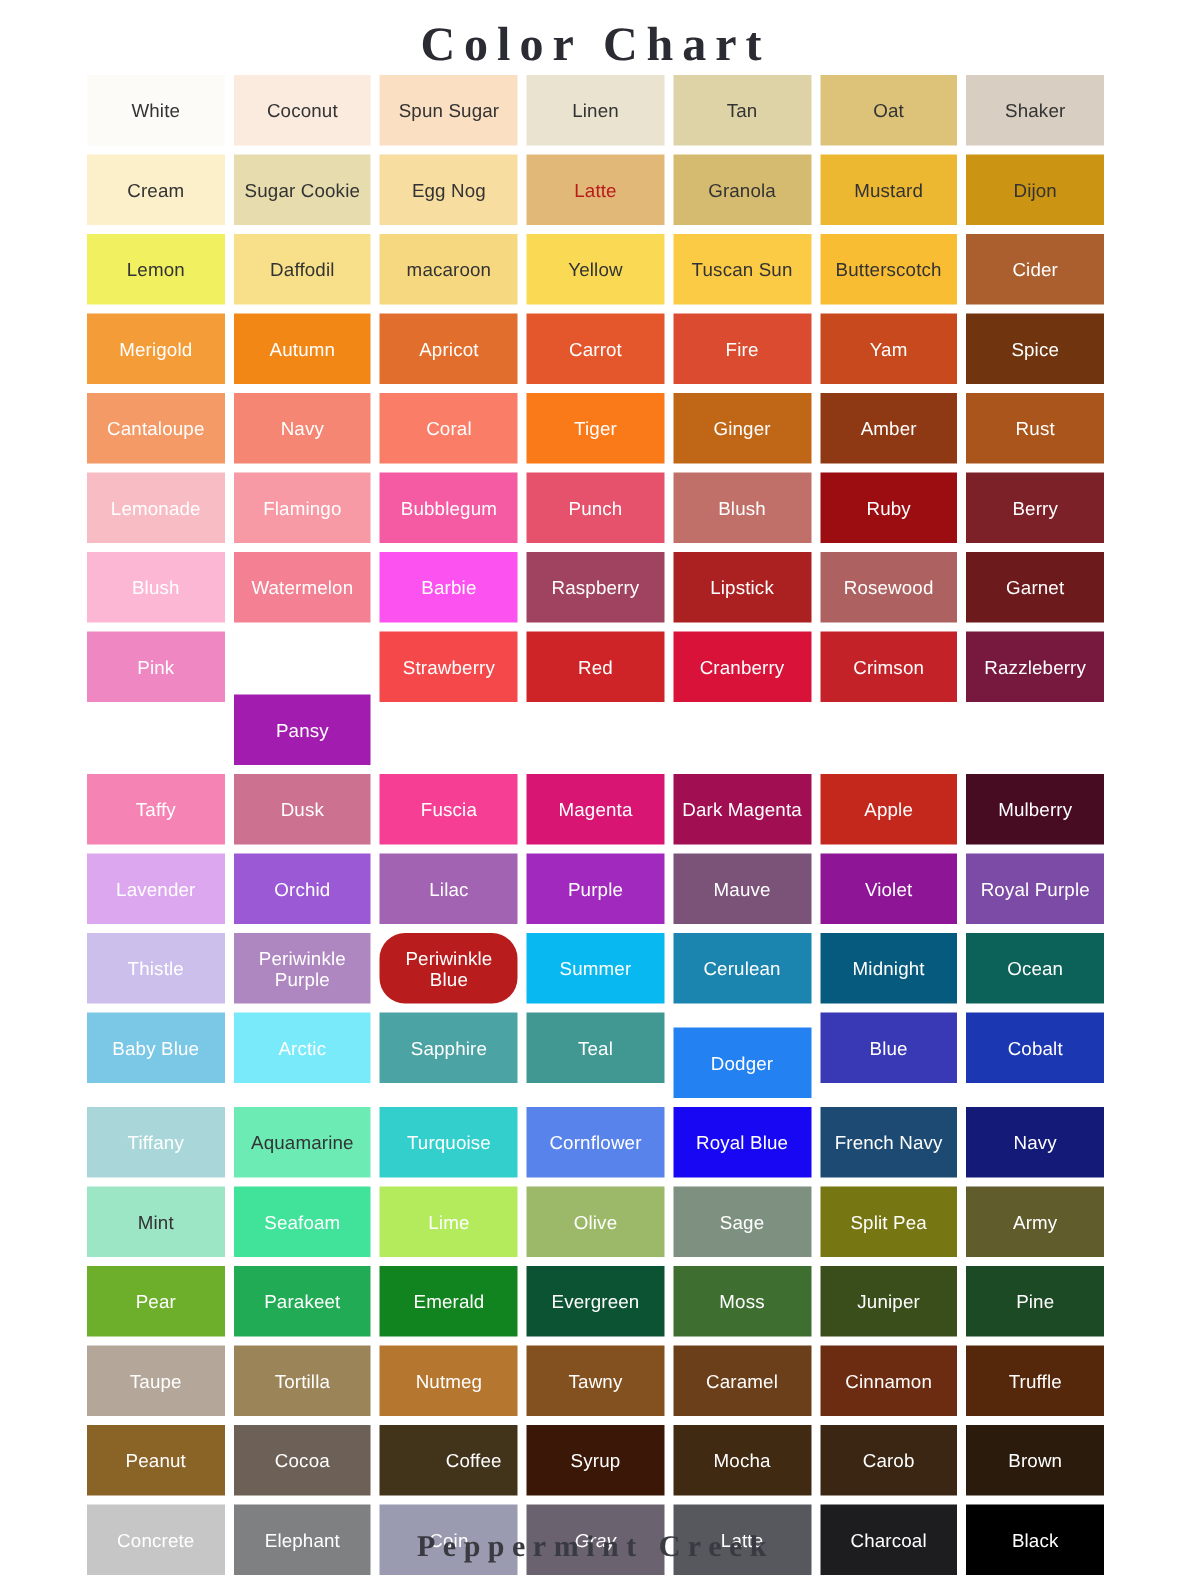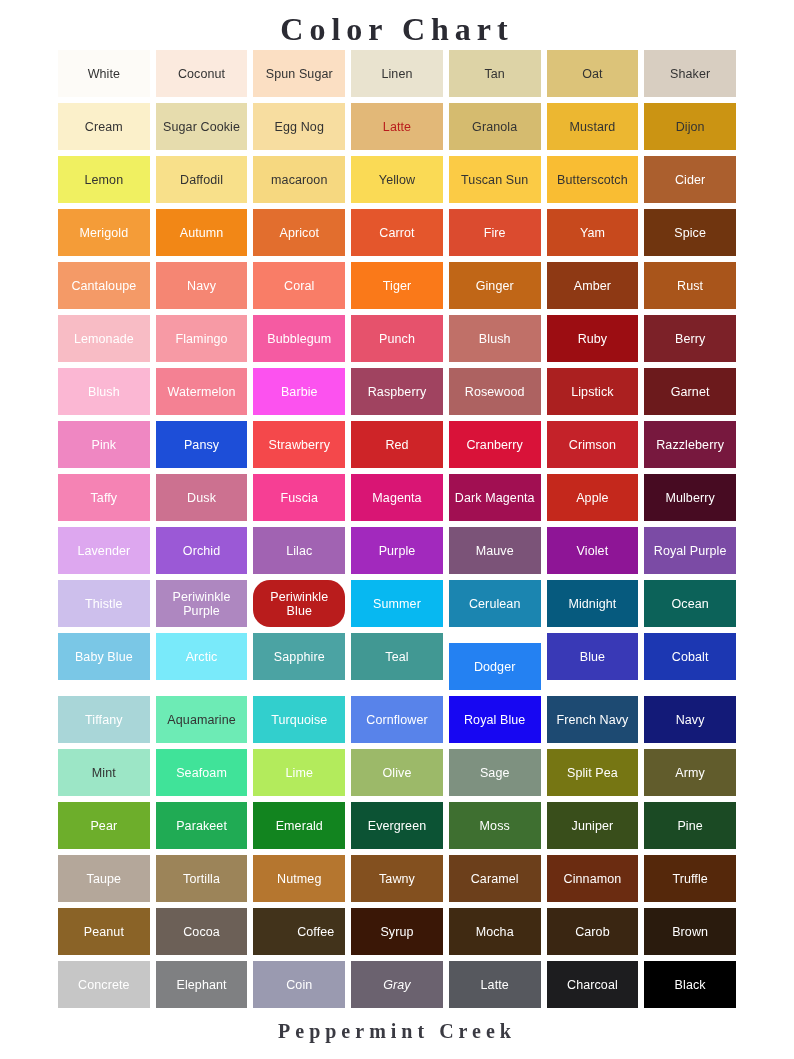--- a/index.html
+++ b/index.html
@@ -210,33 +210,33 @@
       </div>
       <div class="swatch" style="background-color: rgb(244, 129, 147);">
         <span class="swatch-label" style="color: rgb(255, 255, 255);">Watermelon</span>
       </div>
       <div class="swatch" style="background-color: rgb(252, 82, 239);">
         <span class="swatch-label" style="color: rgb(255, 255, 255);">Barbie</span>
       </div>
       <div class="swatch" style="background-color: rgb(160, 67, 96);">
         <span class="swatch-label" style="color: rgb(255, 255, 255);">Raspberry</span>
       </div>
+      <div class="swatch" style="background-color: rgb(171, 32, 32);">
+        <span class="swatch-label" style="color: rgb(255, 255, 255);">Lipstick</span>
+      </div>
       <div class="swatch" style="background-color: rgb(173, 98, 97);">
         <span class="swatch-label" style="color: rgb(255, 255, 255);">Rosewood</span>
       </div>
-      <div class="swatch" style="background-color: rgb(171, 32, 32);">
-        <span class="swatch-label" style="color: rgb(255, 255, 255);">Lipstick</span>
-      </div>
       <div class="swatch" style="background-color: rgb(108, 26, 28);">
         <span class="swatch-label" style="color: rgb(255, 255, 255);">Garnet</span>
       </div>
       <div class="swatch" style="background-color: rgb(239, 135, 194);">
         <span class="swatch-label" style="color: rgb(255, 255, 255);">Pink</span>
       </div>
-      <div class="swatch" style="background-color: #1d4ed8;">
+      <div class="swatch" style="background-color: #a21caf; margin-top: 42px;">
         <span class="swatch-label" style="color: rgb(255, 255, 255);">Pansy</span>
       </div>
       <div class="swatch" style="background-color: rgb(244, 72, 75);">
         <span class="swatch-label" style="color: rgb(255, 255, 255);">Strawberry</span>
       </div>
       <div class="swatch" style="background-color: rgb(206, 36, 40);">
         <span class="swatch-label" style="color: rgb(255, 255, 255);">Red</span>
       </div>
       <div class="swatch" style="background-color: rgb(217, 18, 57);">
         <span class="swatch-label" style="color: rgb(255, 255, 255);">Cranberry</span>

